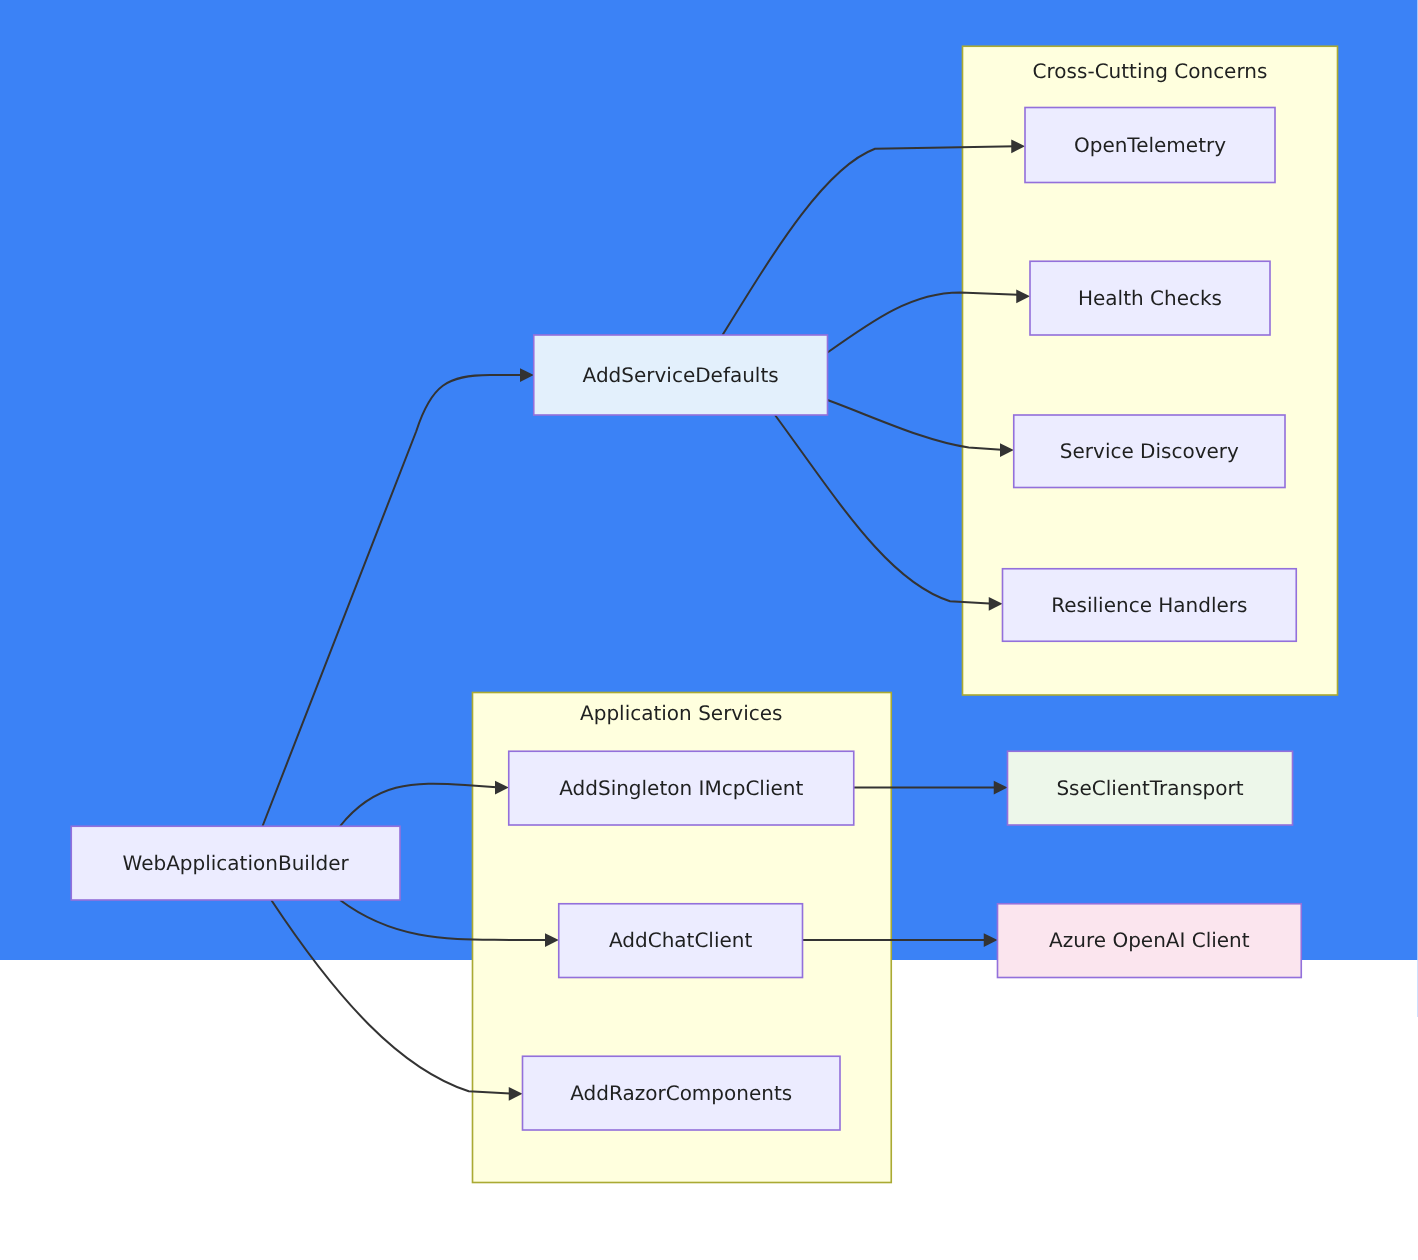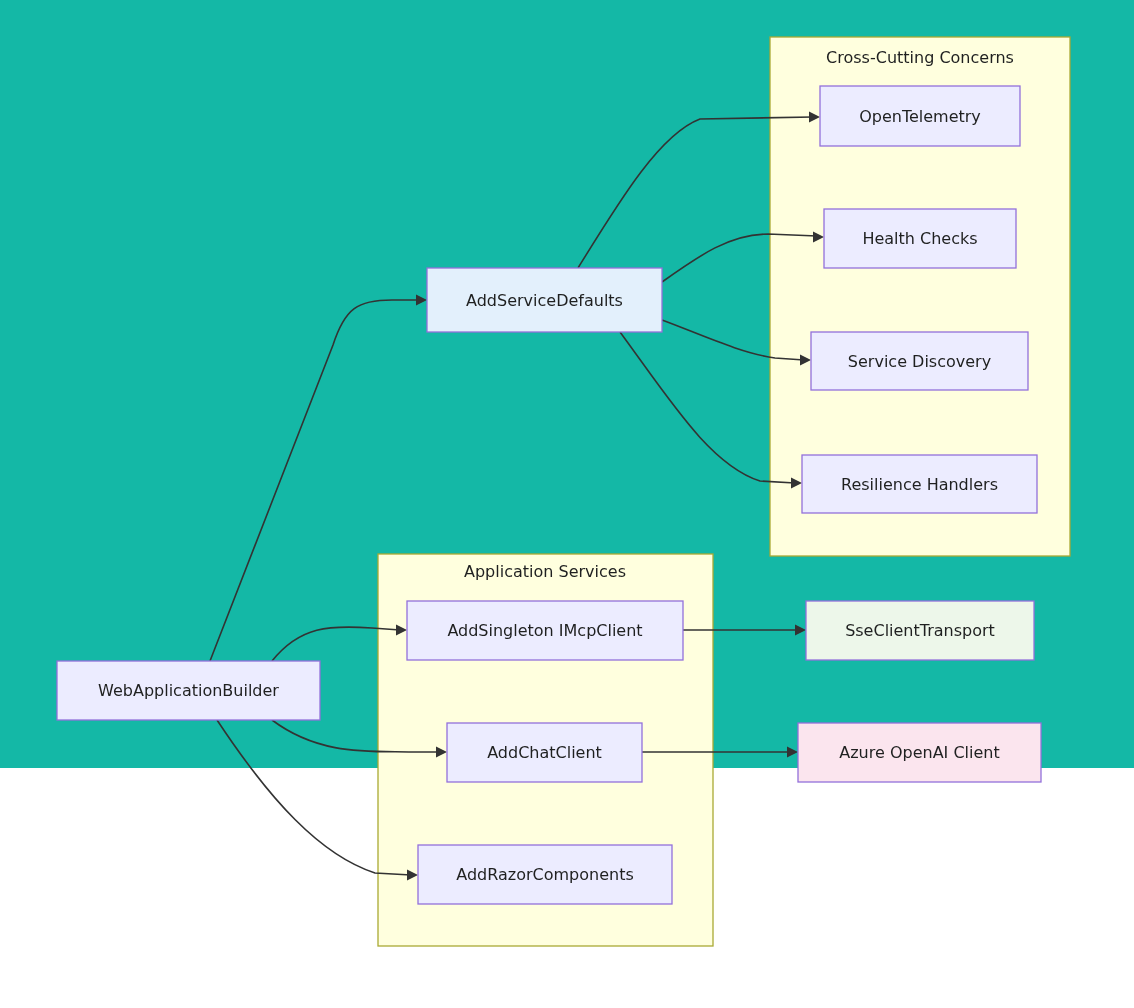--- a/index.html
+++ b/index.html
@@ -10,21 +10,21 @@
   body {
     width: 1134px;
     height: 1008px;
     font-family: "DejaVu Sans", sans-serif;
     overflow: hidden;
   }
   #diagram-root {
     position: relative;
     width: 1134px;
     height: 768px;
-    background: #14b8a6;
+    background: #3b82f6;
   }
   svg#flowchart {
     display: block;
     width: 1134px;
     height: 1008px;
   }
   .cluster-rect {
     fill: #ffffde;
     stroke: #aaaa33;
     stroke-width: 1.3px;

